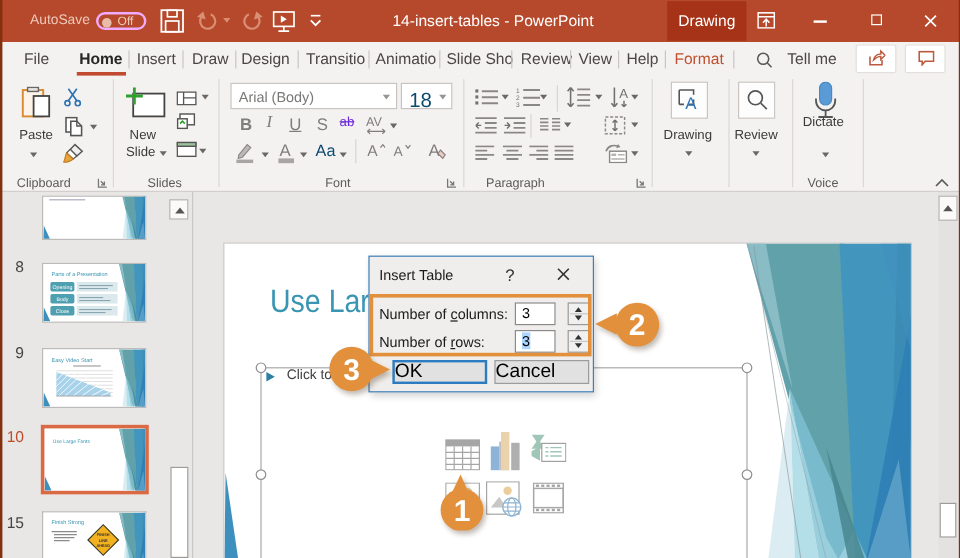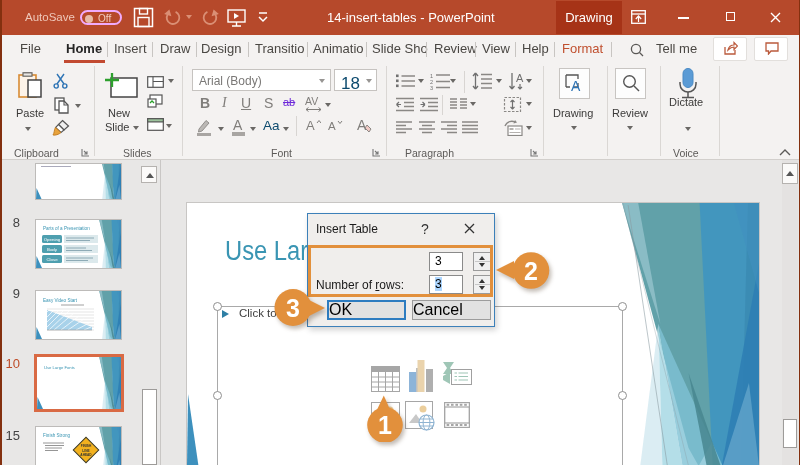--- a/index.html
+++ b/index.html
@@ -607,20 +607,21 @@
     <div class="abs" style="left:3px; top:7px; width:0; height:0; border-left:4px solid transparent; border-right:4px solid transparent; border-bottom:5px solid #555;"></div>
   </div>
   <div class="abs" style="left:783px; top:259px; width:14px; height:29px; background:#FFFFFF; border:1px solid #9D9B99;"></div>
 
   <div id="dialog">
     <div class="dlgtxt" style="left:8px; top:8px;">Insert Table</div>
     <div class="dlgtxt" style="left:113px; top:7px; font-size:14px; color:#333;">?</div>
     <svg class="abs" style="left:156px; top:9px;" width="11" height="11" viewBox="0 0 11 11">
       <path d="M1,1 L10,10 M10,1 L1,10" stroke="#333" stroke-width="1.3"></path>
     </svg>
+    <div class="dlgtxt" style="left:8px; top:41px;">Number of <span style="text-decoration:underline;">c</span>olumns:</div>
     <div class="dlgtxt" style="left:8px; top:64px;">Number of <span style="text-decoration:underline;">r</span>ows:</div>
     <div class="field" style="left:121px; top:38px;">3</div>
     <div class="field" style="left:121px; top:61px;"><span style="background:#ADD6FF;">3</span></div>
     <div class="spin" style="left:165px; top:38px;">
       <div class="abs" style="left:5px; top:3px; width:0; height:0; border-left:3.5px solid transparent; border-right:3.5px solid transparent; border-bottom:4px solid #333;"></div>
       <div class="abs" style="left:5px; top:10px; width:0; height:0; border-left:3.5px solid transparent; border-right:3.5px solid transparent; border-top:4px solid #333;"></div>
       <div class="abs" style="left:1px; top:8px; width:15px; height:1px; background:#C8C8C8;"></div>
     </div>
     <div class="spin" style="left:165px; top:61px;">
       <div class="abs" style="left:5px; top:3px; width:0; height:0; border-left:3.5px solid transparent; border-right:3.5px solid transparent; border-bottom:4px solid #333;"></div>

